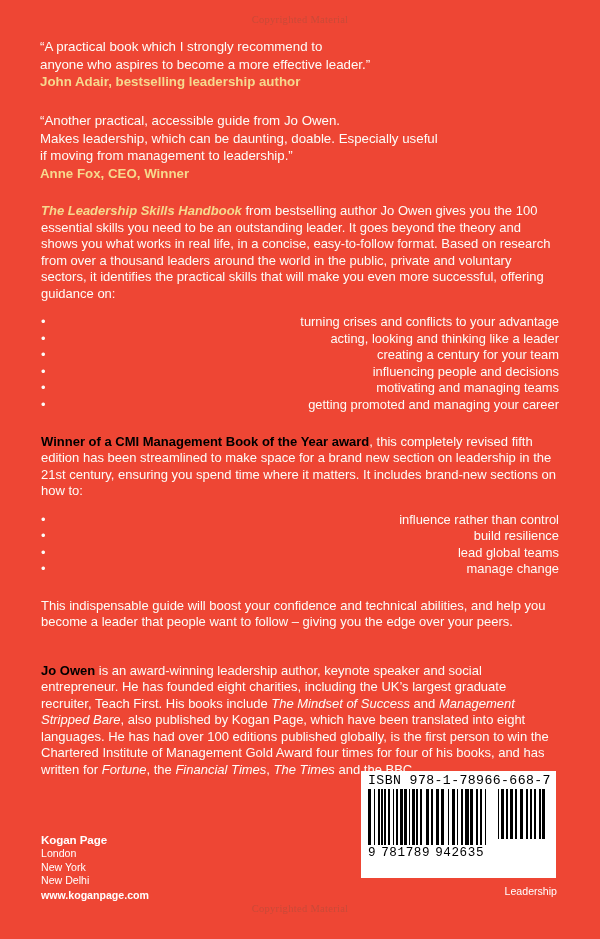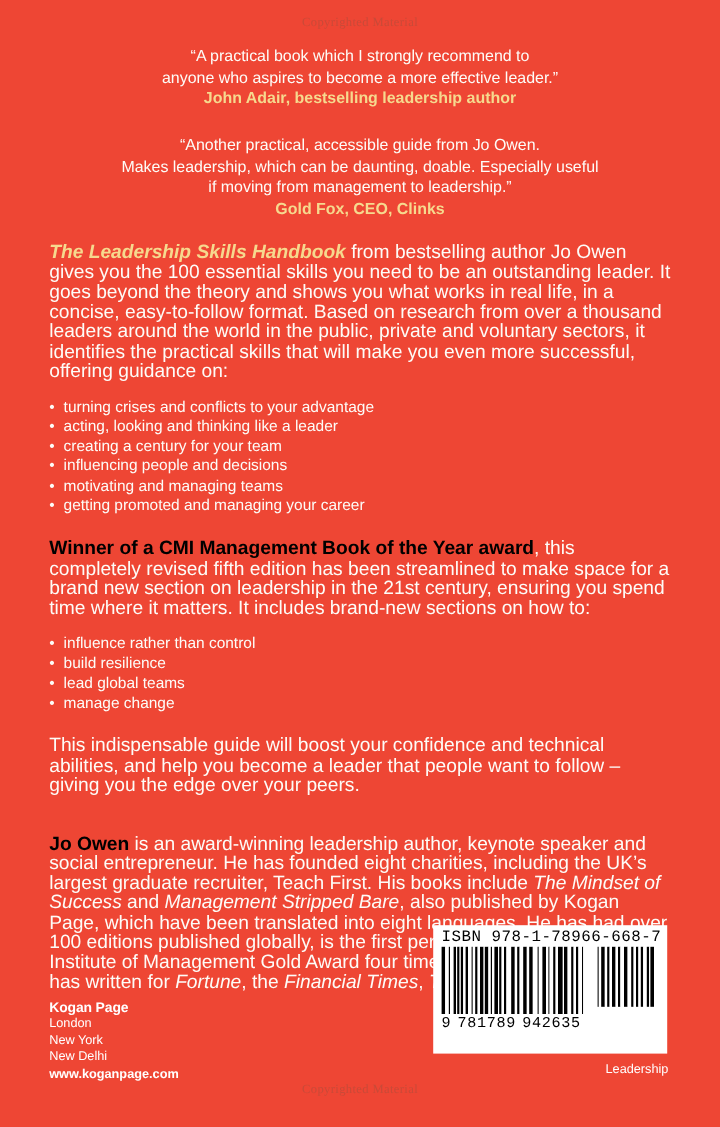--- a/index.html
+++ b/index.html
@@ -36,21 +36,21 @@
   }
   .watermark.top { top: 14px; }
   .watermark.bottom { top: 903px; }
 
   
   .quotes {
     position: absolute;
     top: 38px;
     left: 40px;
     width: 520px;
-    text-align: center;
+    text-align: left;
   }
   .quote-block { margin-bottom: 21px; }
   .quote-line {
     font-size: 13.3px;
     line-height: 17.6px;
     color: #FDFCF8;
     font-weight: 400;
   }
   .quote-source {
     font-size: 13.3px;
@@ -61,39 +61,40 @@
 
   
   .body-wrap {
     position: absolute;
     top: 203px;
     left: 41px;
     width: 518px;
   }
   p.copy {
     margin: 0;
-    font-size: 16px;
+    font-size: 13px;
     line-height: 16.5px;
     color: #FDFCF8;
   }
   .accent {
     color: #000000;
     font-weight: bold;
   }
   .accent-italic {
     color: #F6D98E;
     font-weight: bold;
     font-style: italic;
   }
   .ital { font-style: italic; }
 
   ul.bullets {
     margin: 12px 0 0 0;
     padding: 0;
     list-style: none;
+    text-align: right;
   }
   ul.bullets li {
     font-size: 12.9px;
     line-height: 16.6px;
     color: #FDFCF8;
     padding-left: 12px;
     position: relative;
   }
   ul.bullets li::before {
     content: "\2022";
@@ -209,21 +210,21 @@
     <div class="quote-block">
       <div class="quote-line">“A practical book which I strongly recommend to</div>
       <div class="quote-line">anyone who aspires to become a more effective leader.”</div>
       <div class="quote-source">John Adair, bestselling leadership author</div>
     </div>
 
     <div class="quote-block">
       <div class="quote-line">“Another practical, accessible guide from Jo Owen.</div>
       <div class="quote-line">Makes leadership, which can be daunting, doable. Especially useful</div>
       <div class="quote-line">if moving from management to leadership.”</div>
-      <div class="quote-source">Gold Fox, CEO, Clinks</div>
+      <div class="quote-source">Anne Fox, CEO, Winner</div>
     </div>
 
   </div>
 
   <div class="body-wrap">
 
     <p class="copy"><span class="accent-italic">The Leadership Skills Handbook</span><span> from bestselling author Jo Owen gives you the 100 essential skills you need to be an outstanding leader. It goes beyond the theory and shows you what works in real life, in a concise, easy-to-follow format. Based on research from over a thousand leaders around the world in the public, private and voluntary sectors, it identifies the practical skills that will make you even more successful, offering guidance on:</span></p>
 
     <ul class="bullets">
       <li>turning crises and conflicts to your advantage</li>

